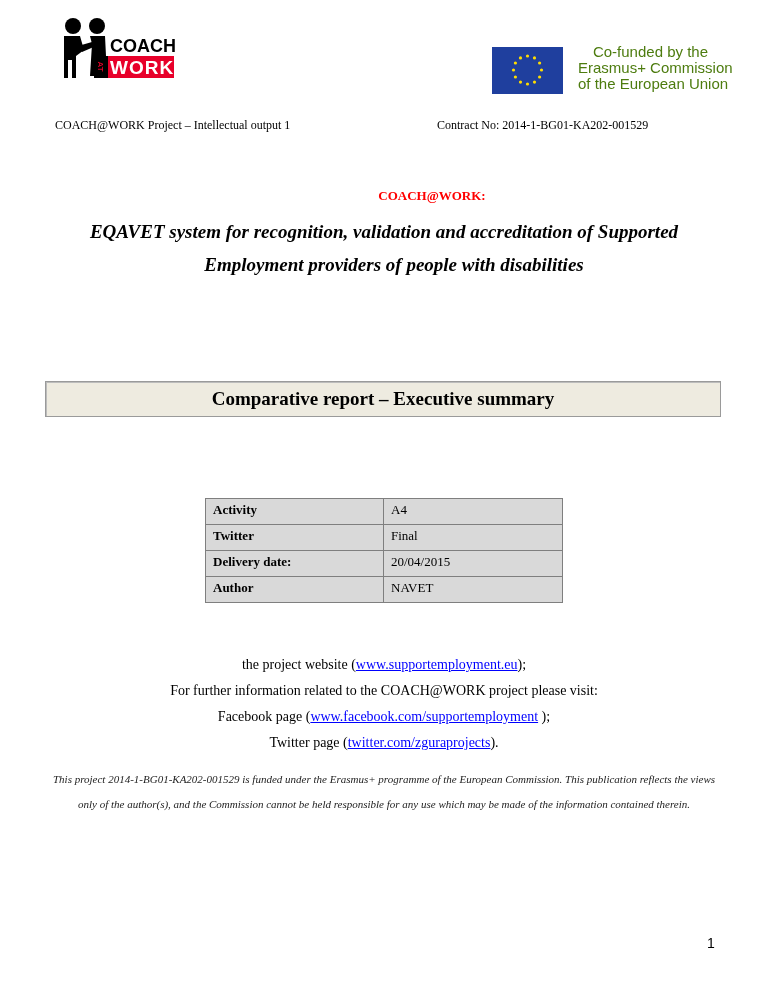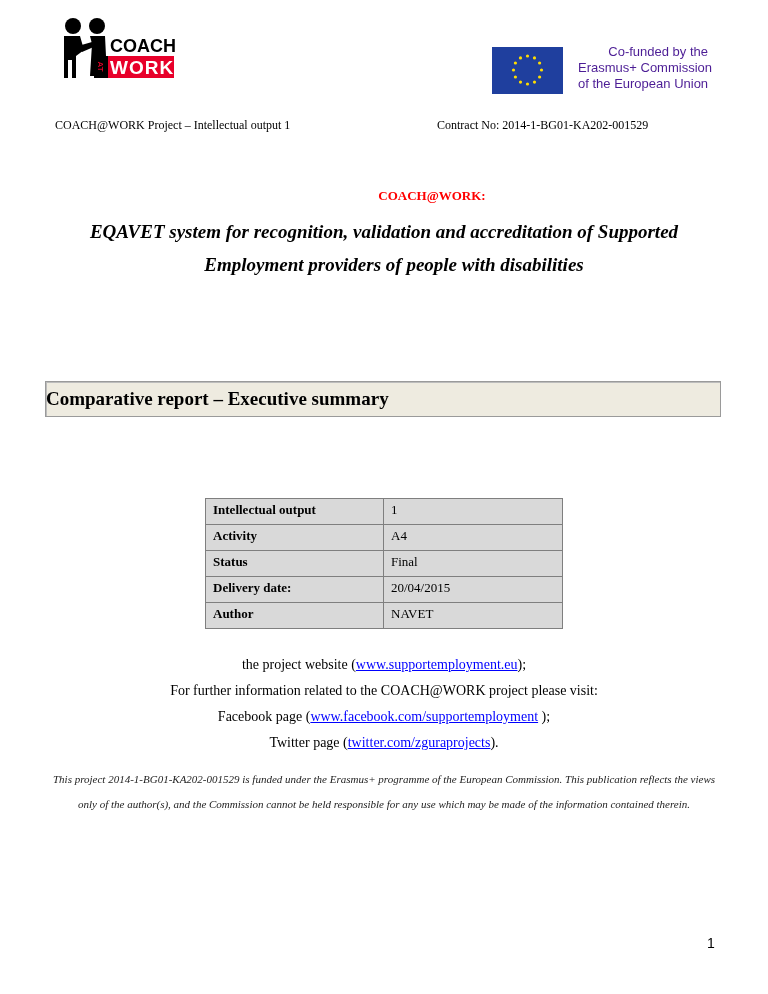--- a/index.html
+++ b/index.html
@@ -10,22 +10,22 @@
   }
   .abs { position: absolute; }
 
   
   .coach-logo { left: 52px; top: 12px; width: 124px; height: 68px; }
   
   .eu-logo { left: 490px; top: 40px; width: 210px; height: 56px; }
   .eu-flag { position: absolute; left: 2px; top: 7px; width: 71px; height: 47px; background: #1f3f9e; }
   .eu-text {
     position: absolute; left: 88px; top: 4px; width: 130px;
-    font-family: "Liberation Sans", sans-serif; font-size: 13px; line-height: 16px;
-    color: #4c1d95; text-align: right; white-space: nowrap;
+    font-family: "Liberation Sans", sans-serif; font-size: 15px; line-height: 16px;
+    color: #4d7c0f; text-align: right; white-space: nowrap;
   }
 
   .header-left {
     left: 55px; top: 118px; font-size: 12px; font-family: "Liberation Serif", serif;
   }
   .header-right {
     left: 437px; top: 118px; font-size: 12px; font-family: "Liberation Serif", serif;
   }
 
   .main-title {
@@ -36,21 +36,21 @@
     left: 0; width: 768px; text-align: center;
     font-weight: bold; font-style: italic; font-size: 19px; font-family: "Liberation Serif", serif;
   }
   .subtitle.l1 { top: 221px; }
   .subtitle.l2 { top: 254px; margin-left: 10px; }
 
   .summary-box {
     left: 45px; top: 381px; width: 674px; height: 34px;
     background: #eeebe0; border: 1px solid #9a9a9a;
     box-shadow: inset 1px 1px 0 #bcbcbc;
-    display: flex; align-items: center; justify-content: flex-start;
+    display: flex; align-items: center; justify-content: center;
   }
   .summary-box span {
     font-weight: bold; font-size: 19px; font-family: "Liberation Serif", serif;
   }
 
   .info-table {
     left: 205px; top: 498px; width: 358px;
     border-collapse: collapse; background: #d9d9d9;
     font-family: "Liberation Serif", serif; font-size: 13px;
   }
@@ -131,29 +131,25 @@
 <div class="abs subtitle l1">EQAVET system for recognition, validation and accreditation of Supported</div>
 <div class="abs subtitle l2">Employment providers of people with disabilities</div>
 
 <div class="abs summary-box">
   <span>Comparative report – Executive summary</span>
 </div>
 
 <table class="abs info-table">
   <tbody>
     <tr>
-      <td class="k">Intellectual output</td>
-      <td>1</td>
-    </tr>
-    <tr>
       <td class="k">Activity</td>
       <td>A4</td>
     </tr>
     <tr>
-      <td class="k">Status</td>
+      <td class="k">Twitter</td>
       <td>Final</td>
     </tr>
     <tr>
       <td class="k">Delivery date:</td>
       <td>20/04/2015</td>
     </tr>
     <tr>
       <td class="k">Author</td>
       <td>NAVET</td>
     </tr>

